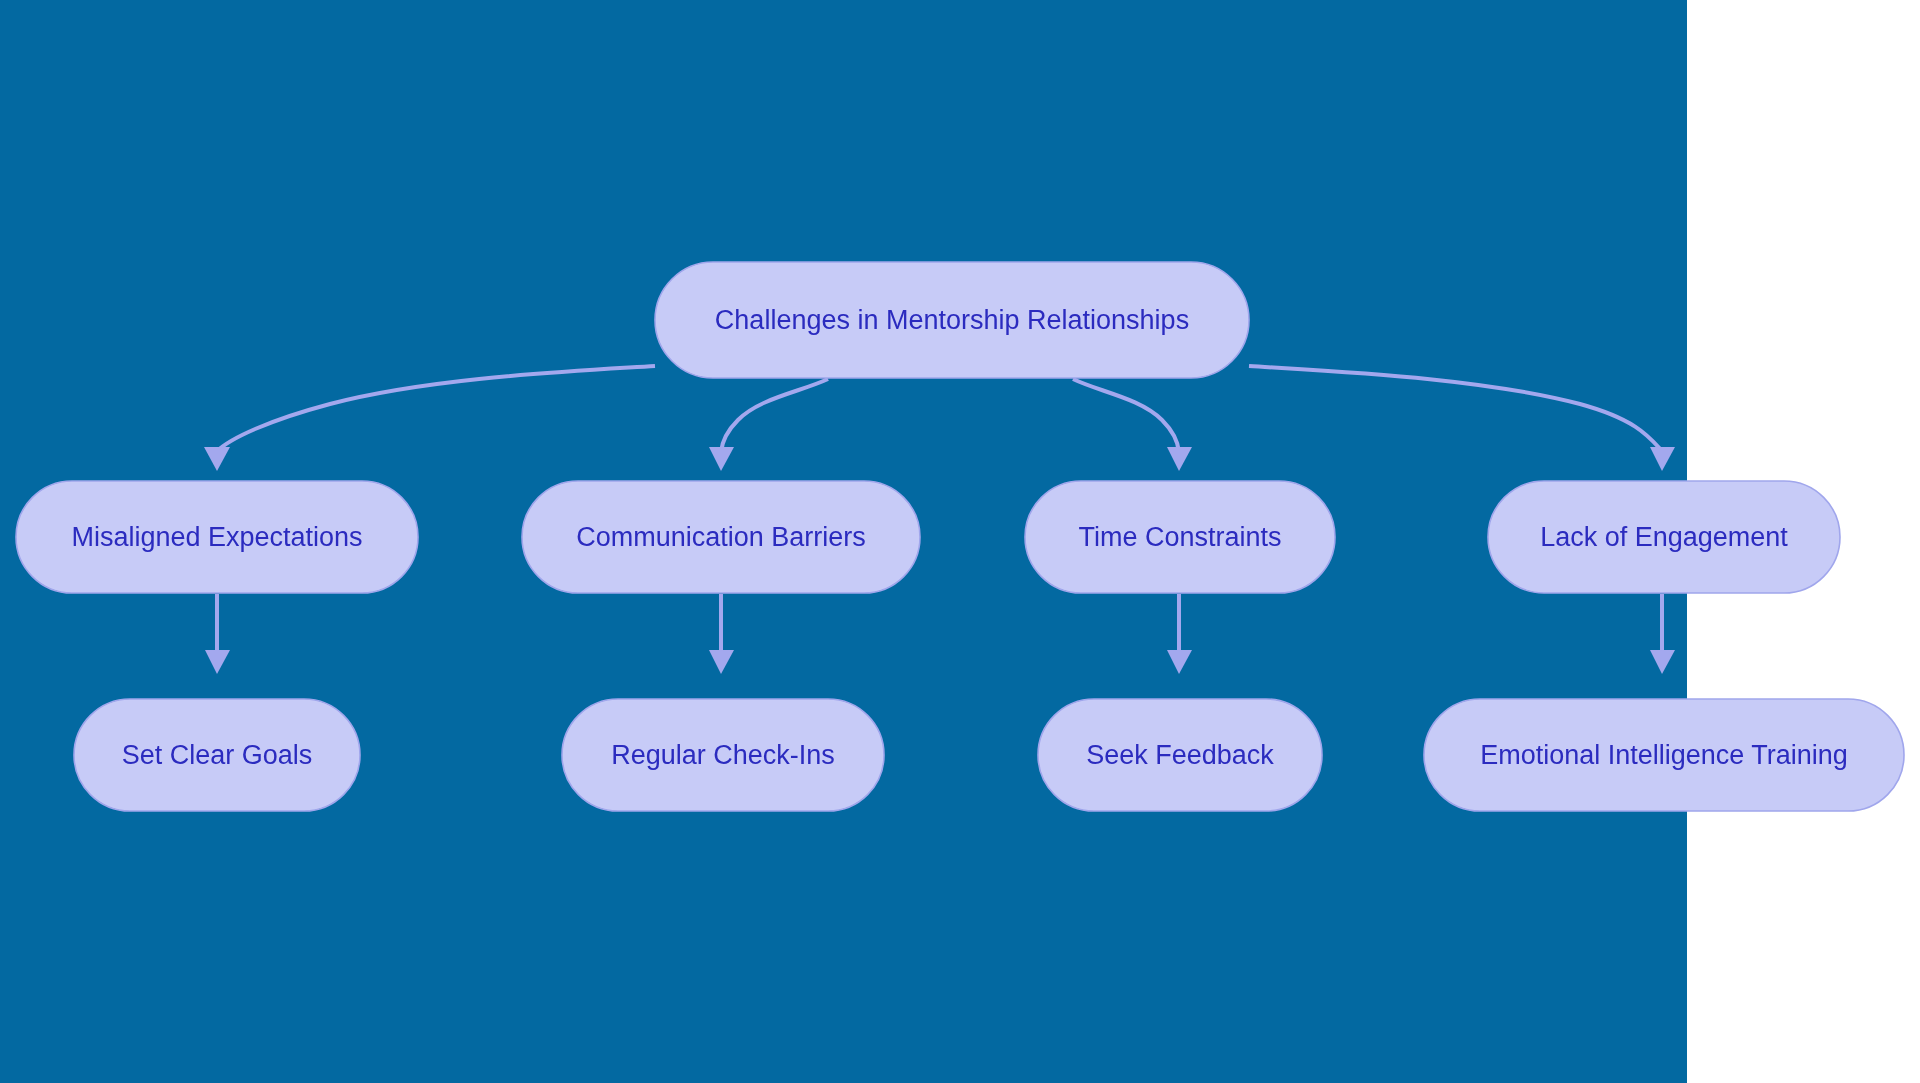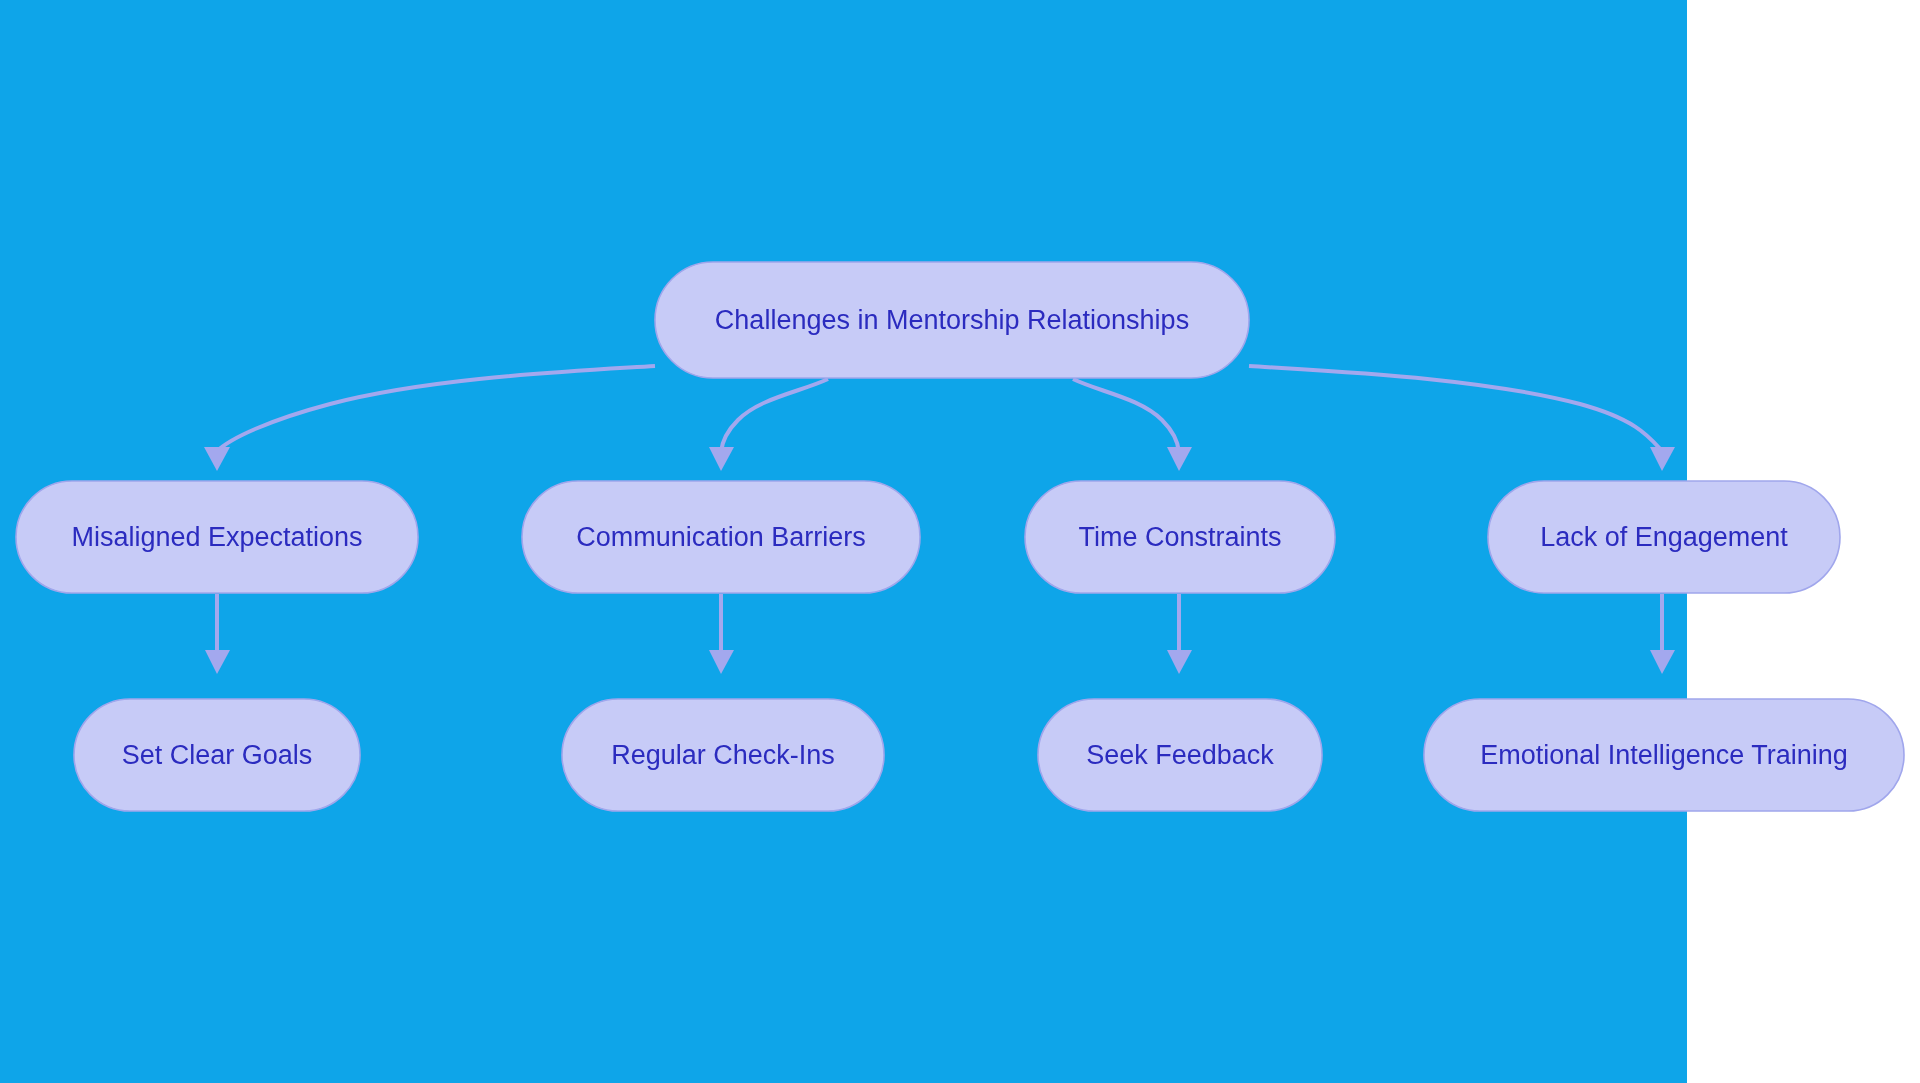--- a/index.html
+++ b/index.html
@@ -10,21 +10,21 @@
   body {
     width: 1920px;
     height: 1083px;
     font-family: "Liberation Sans", sans-serif;
     overflow: hidden;
   }
   #flowchart-root {
     position: relative;
     width: 1687px;
     height: 1083px;
-    background: #0ea5e9;
+    background: #0369a1;
   }
   svg.diagram {
     display: block;
     width: 1920px;
     height: 1083px;
   }
   .node-shape {
     fill: #c7cbf7;
     stroke: #a0a6ec;
     stroke-width: 1.6px;

